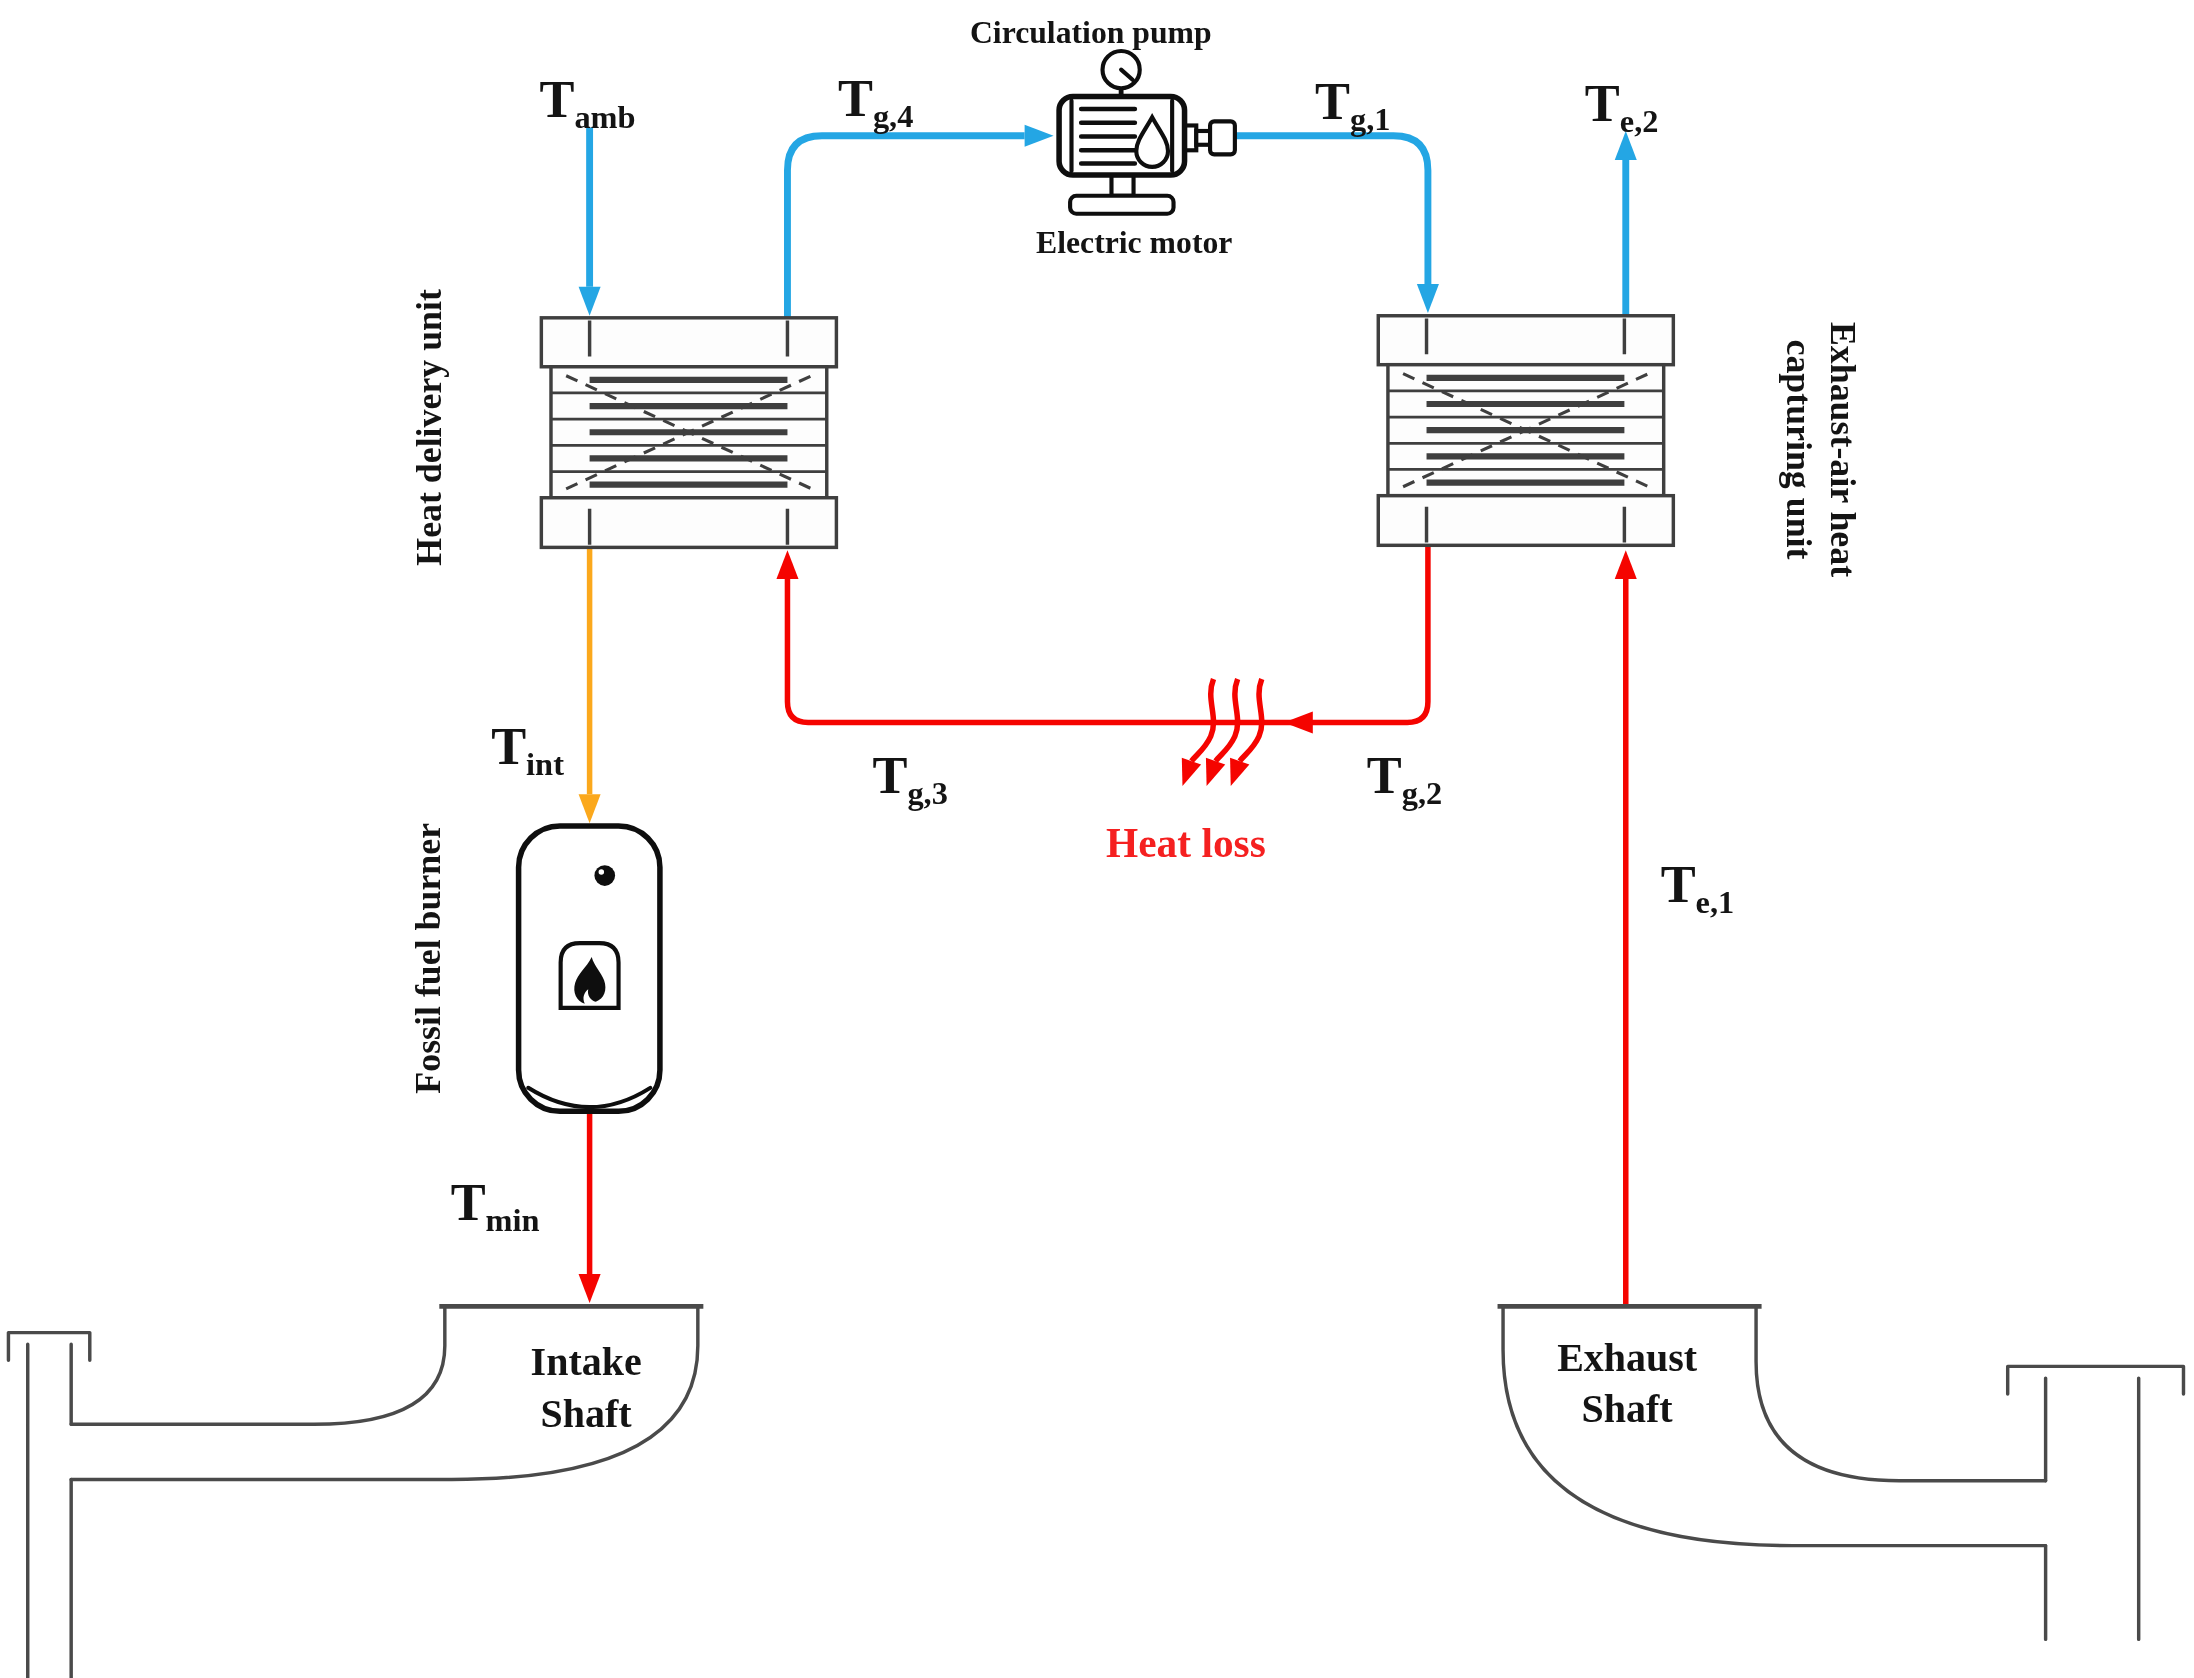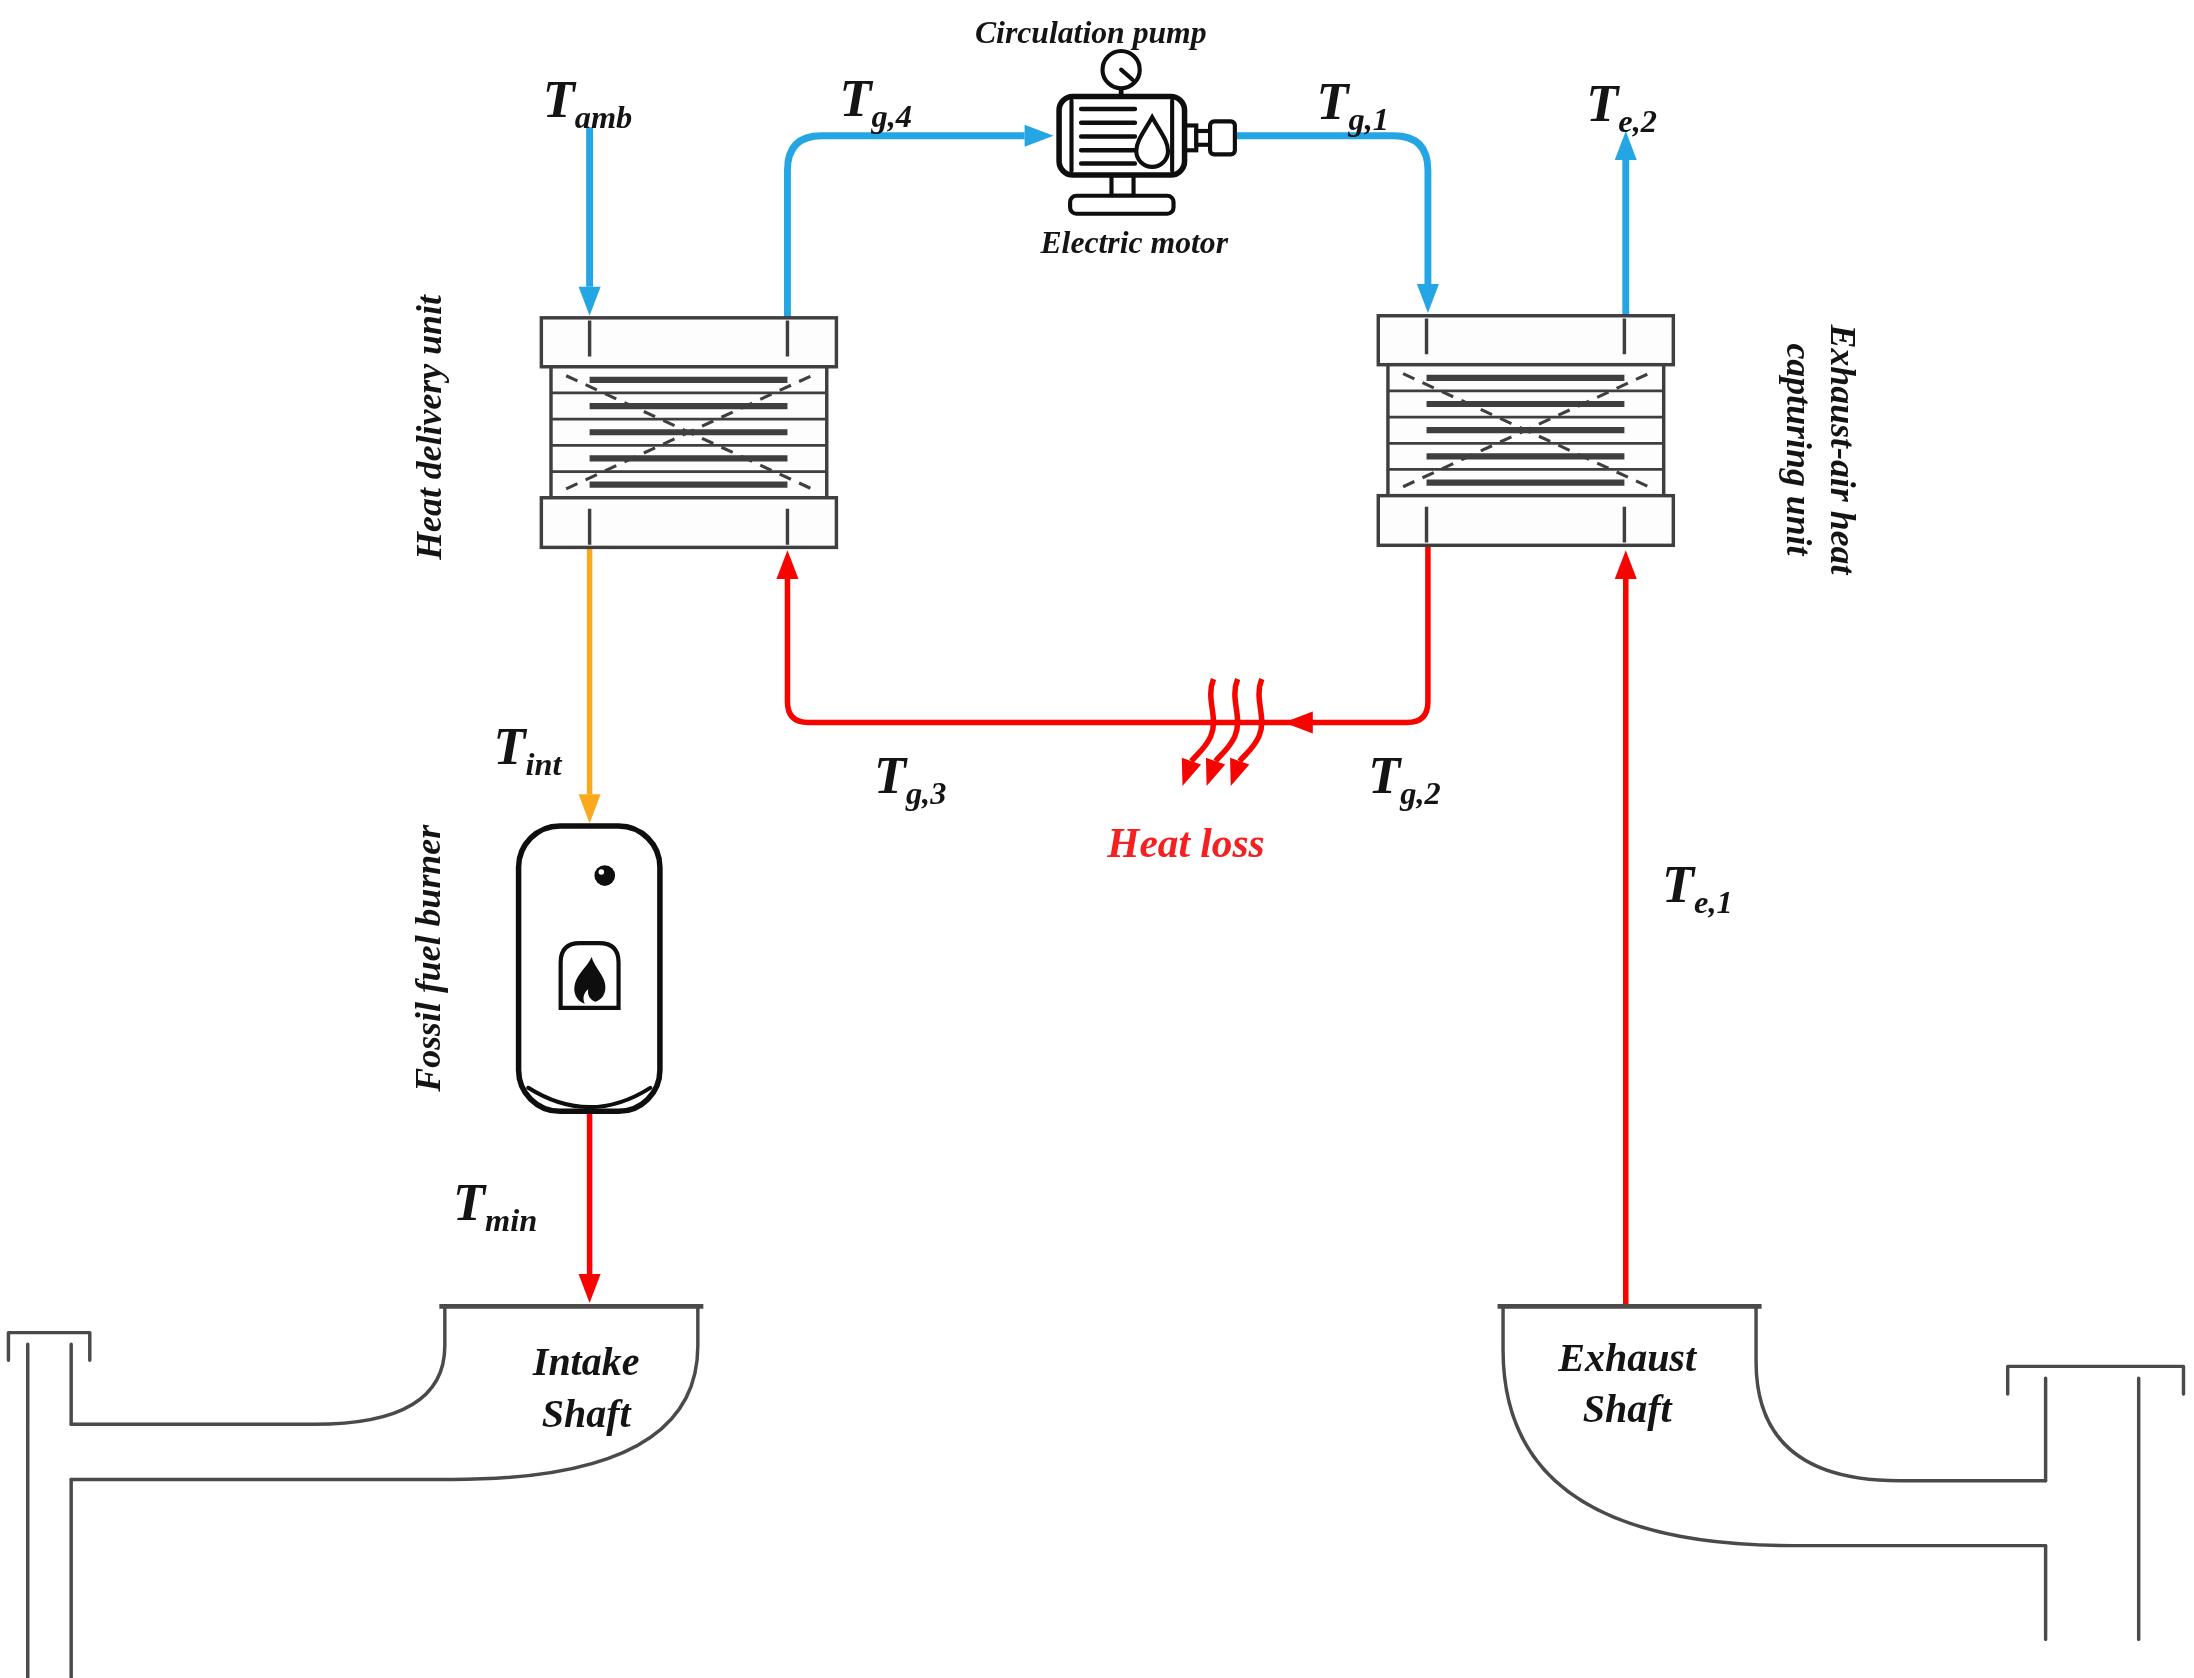--- a/index.html
+++ b/index.html
@@ -1,16 +1,16 @@
 <!DOCTYPE html>
 <html style="font-size:11px"><head>
 <meta charset="utf-8">
 <style>
   html,body{margin:0;padding:0;background:#ffffff;}
-  .stage{position:relative;width:2194px;height:1678px;background:#fff;overflow:hidden;font-style:italic;}
+  .stage{position:relative;width:2194px;height:1678px;background:#fff;overflow:hidden;}
   svg{display:block;}
   text{font-family:"Liberation Serif",serif;font-weight:bold;fill:#141414;}
   .tmain{font-size:76px;}
   .tsub{font-size:47px;}
   .complabel{font-size:46px;}
   .rotlabel{font-size:52px;}
   .shaftlabel{font-size:58px;}
   .heatloss{font-size:60px;fill:#f52020;}
   .pipe-blue{stroke:#24a6e4;stroke-width:10;fill:none;}
   .pipe-red{stroke:#f50400;stroke-width:8;fill:none;}

